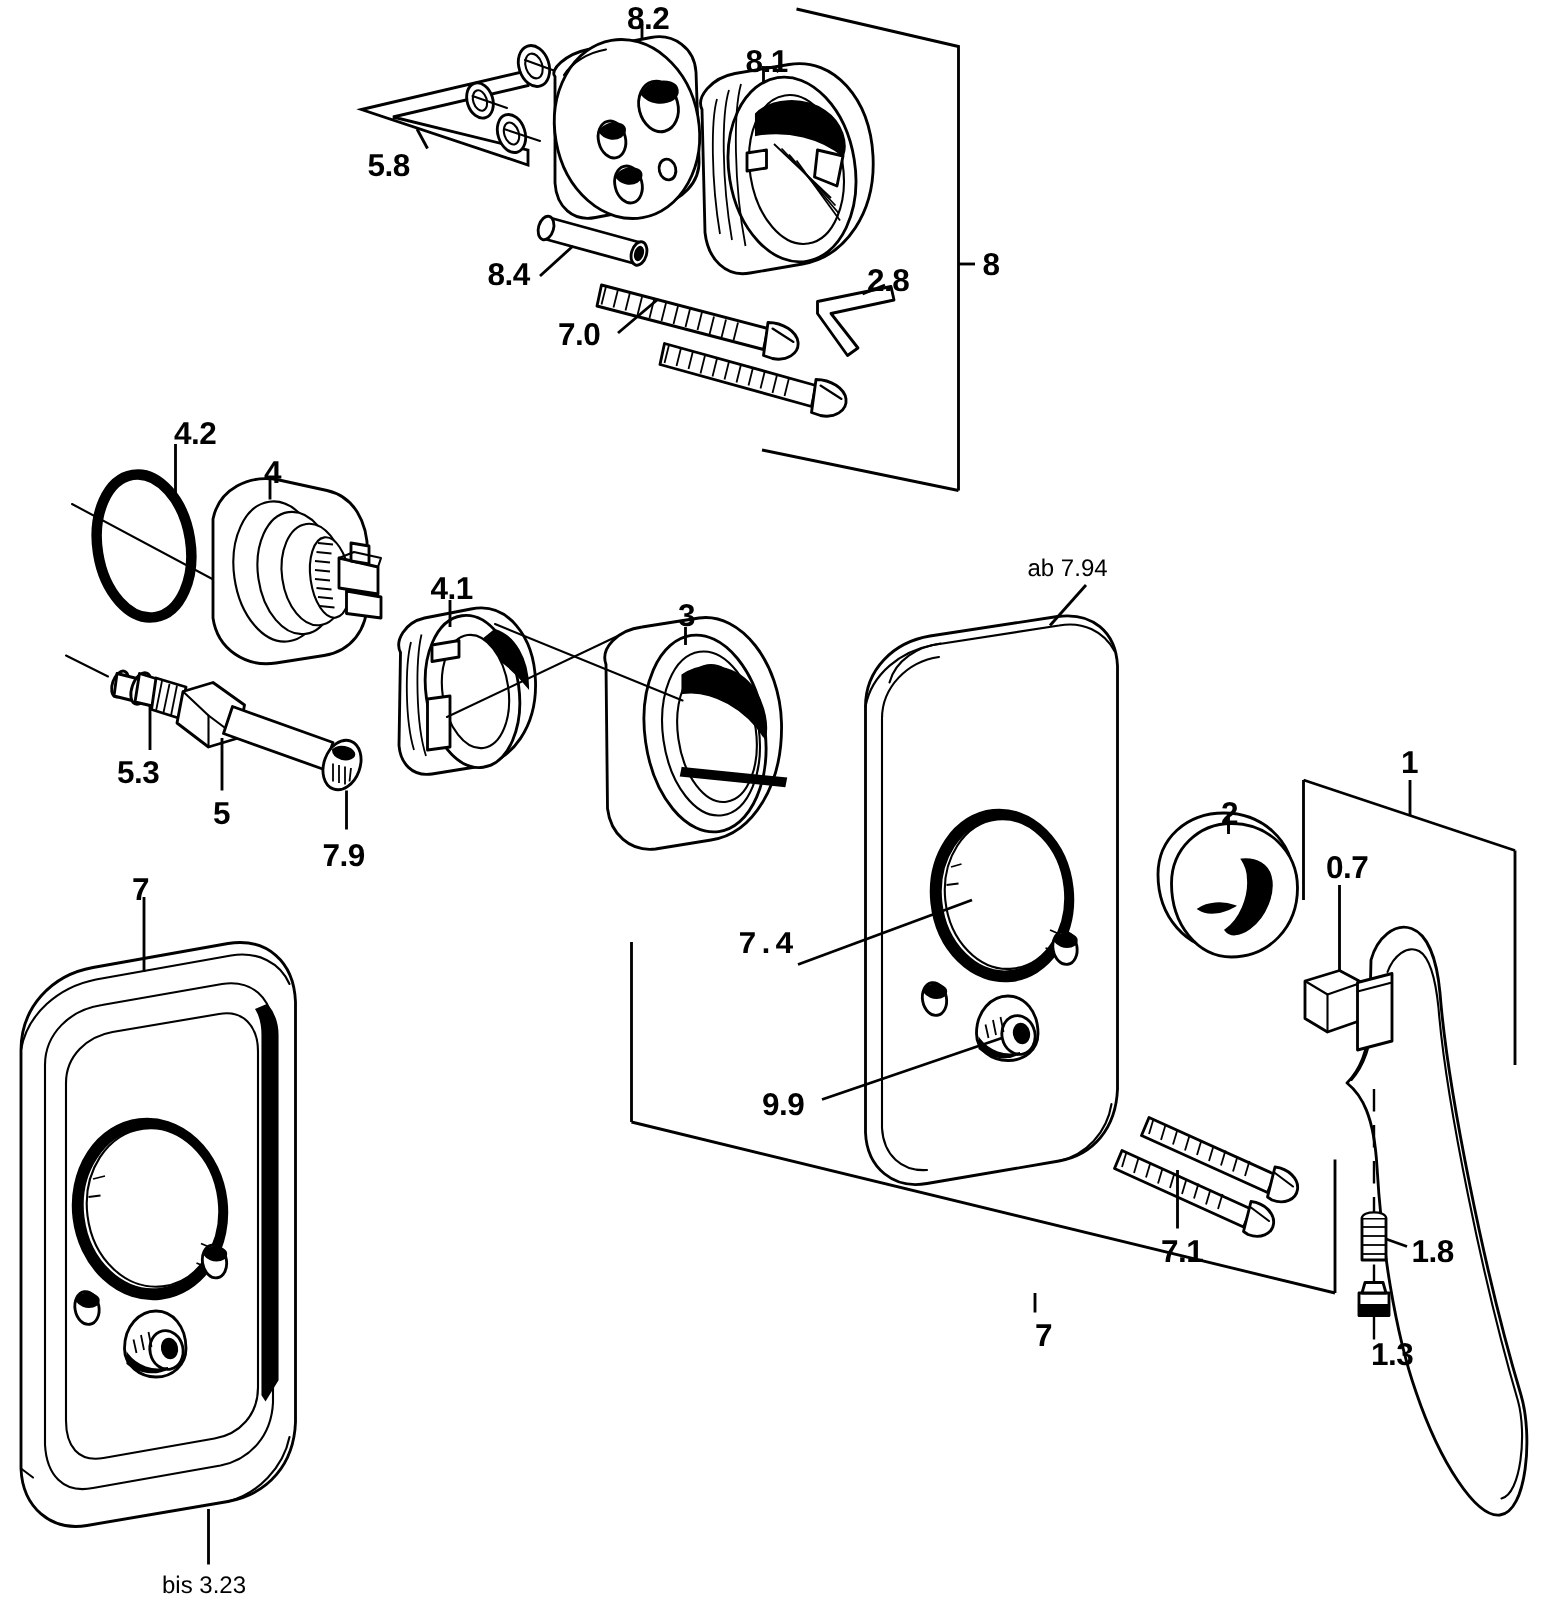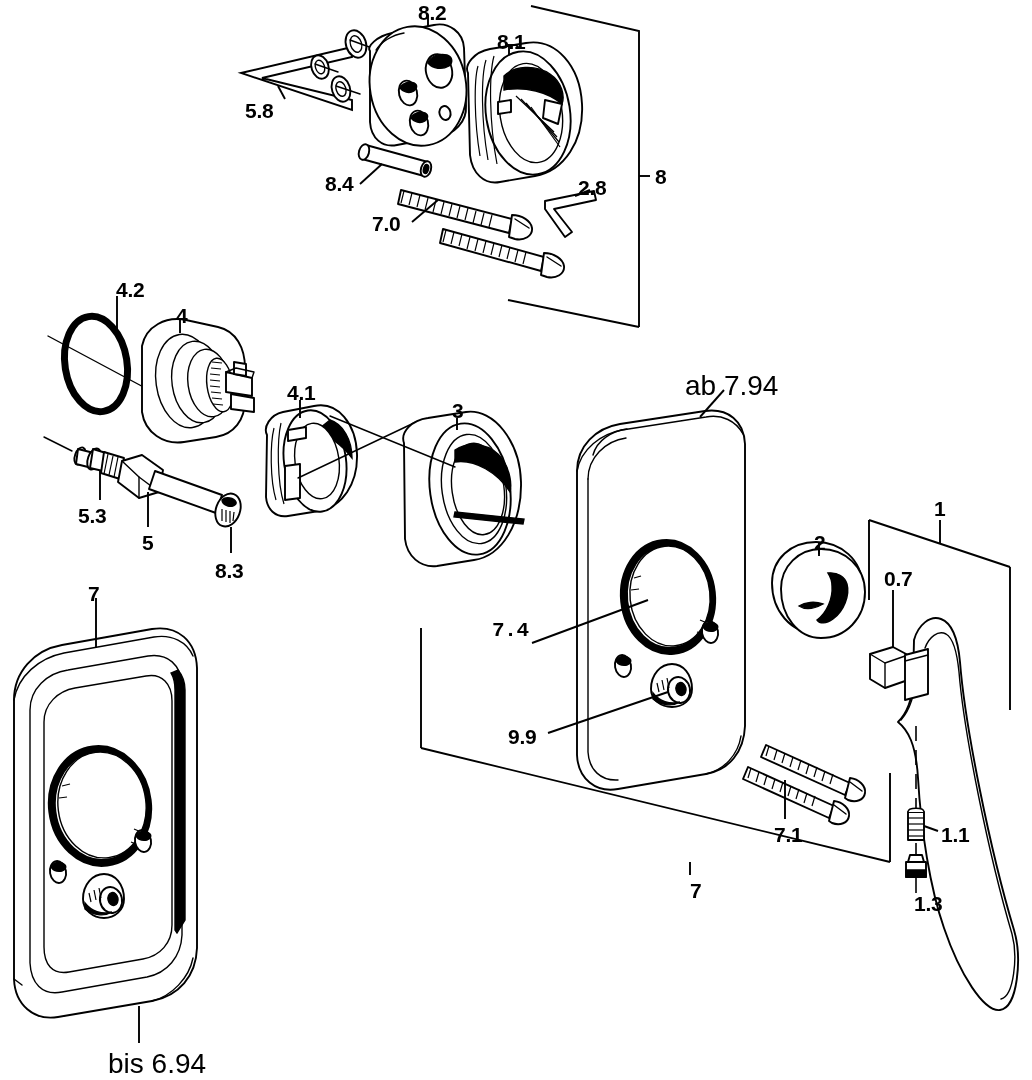--- a/index.html
+++ b/index.html
@@ -32,21 +32,21 @@
     font-size: 21px;
     color: #000000;
     white-space: nowrap;
     line-height: 1;
     letter-spacing: -0.3px;
   }
   .note {
     position: absolute;
     font-family: "Liberation Sans", sans-serif;
     font-weight: normal;
-    font-size: 28px;
+    font-size: 16px;
     color: #000000;
     white-space: nowrap;
     line-height: 1;
   }
 </style>
 </head>
 <body>
 
 <div id="diagram-root">
 
@@ -511,23 +511,23 @@
   <div class="callout" style="left:104px; top:279px;margin-left:12px;">4.2</div>
   <div class="callout" style="left:176px; top:305px;">4</div>
   <div class="callout" style="left:287px; top:382px;">4.1</div>
   <div class="note" style="left:685px; top:372px;">ab 7.94</div>
   <div class="callout" style="left:452px; top:400px;">3</div>
   <div class="callout" style="left:78px;  top:505px;">5.3</div>
   <div class="callout" style="left:934px; top:498px;">1</div>
   <div class="callout" style="left:142px; top:532px;">5</div>
   <div class="callout" style="left:814px; top:532px;">2</div>
   <div class="callout" style="left:884px; top:568px;">0.7</div>
-  <div class="callout" style="left:215px; top:560px;">8.3</div>
+  <div class="callout" style="left:215px; top:560px;">7.9</div>
   <div class="callout" style="left:88px; top:583px;">7</div>
   <div class="callout" style="left:492px; top:620px;font-family:Liberation Mono, monospace;">7.4</div>
   <div class="callout" style="left:508px; top:726px;">9.9</div>
   <div class="callout" style="left:774px; top:824px;">7.1</div>
-  <div class="callout" style="left:941px; top:824px;">1.1</div>
+  <div class="callout" style="left:941px; top:824px;">1.8</div>
   <div class="callout" style="left:690px; top:880px;">7</div>
   <div class="callout" style="left:914px; top:893px;">1.3</div>
-  <div class="note" style="left:108px; top:1050px;">bis 6.94</div>
+  <div class="note" style="left:108px; top:1050px;">bis 3.23</div>
 
 </div>
 
 </body></html>

